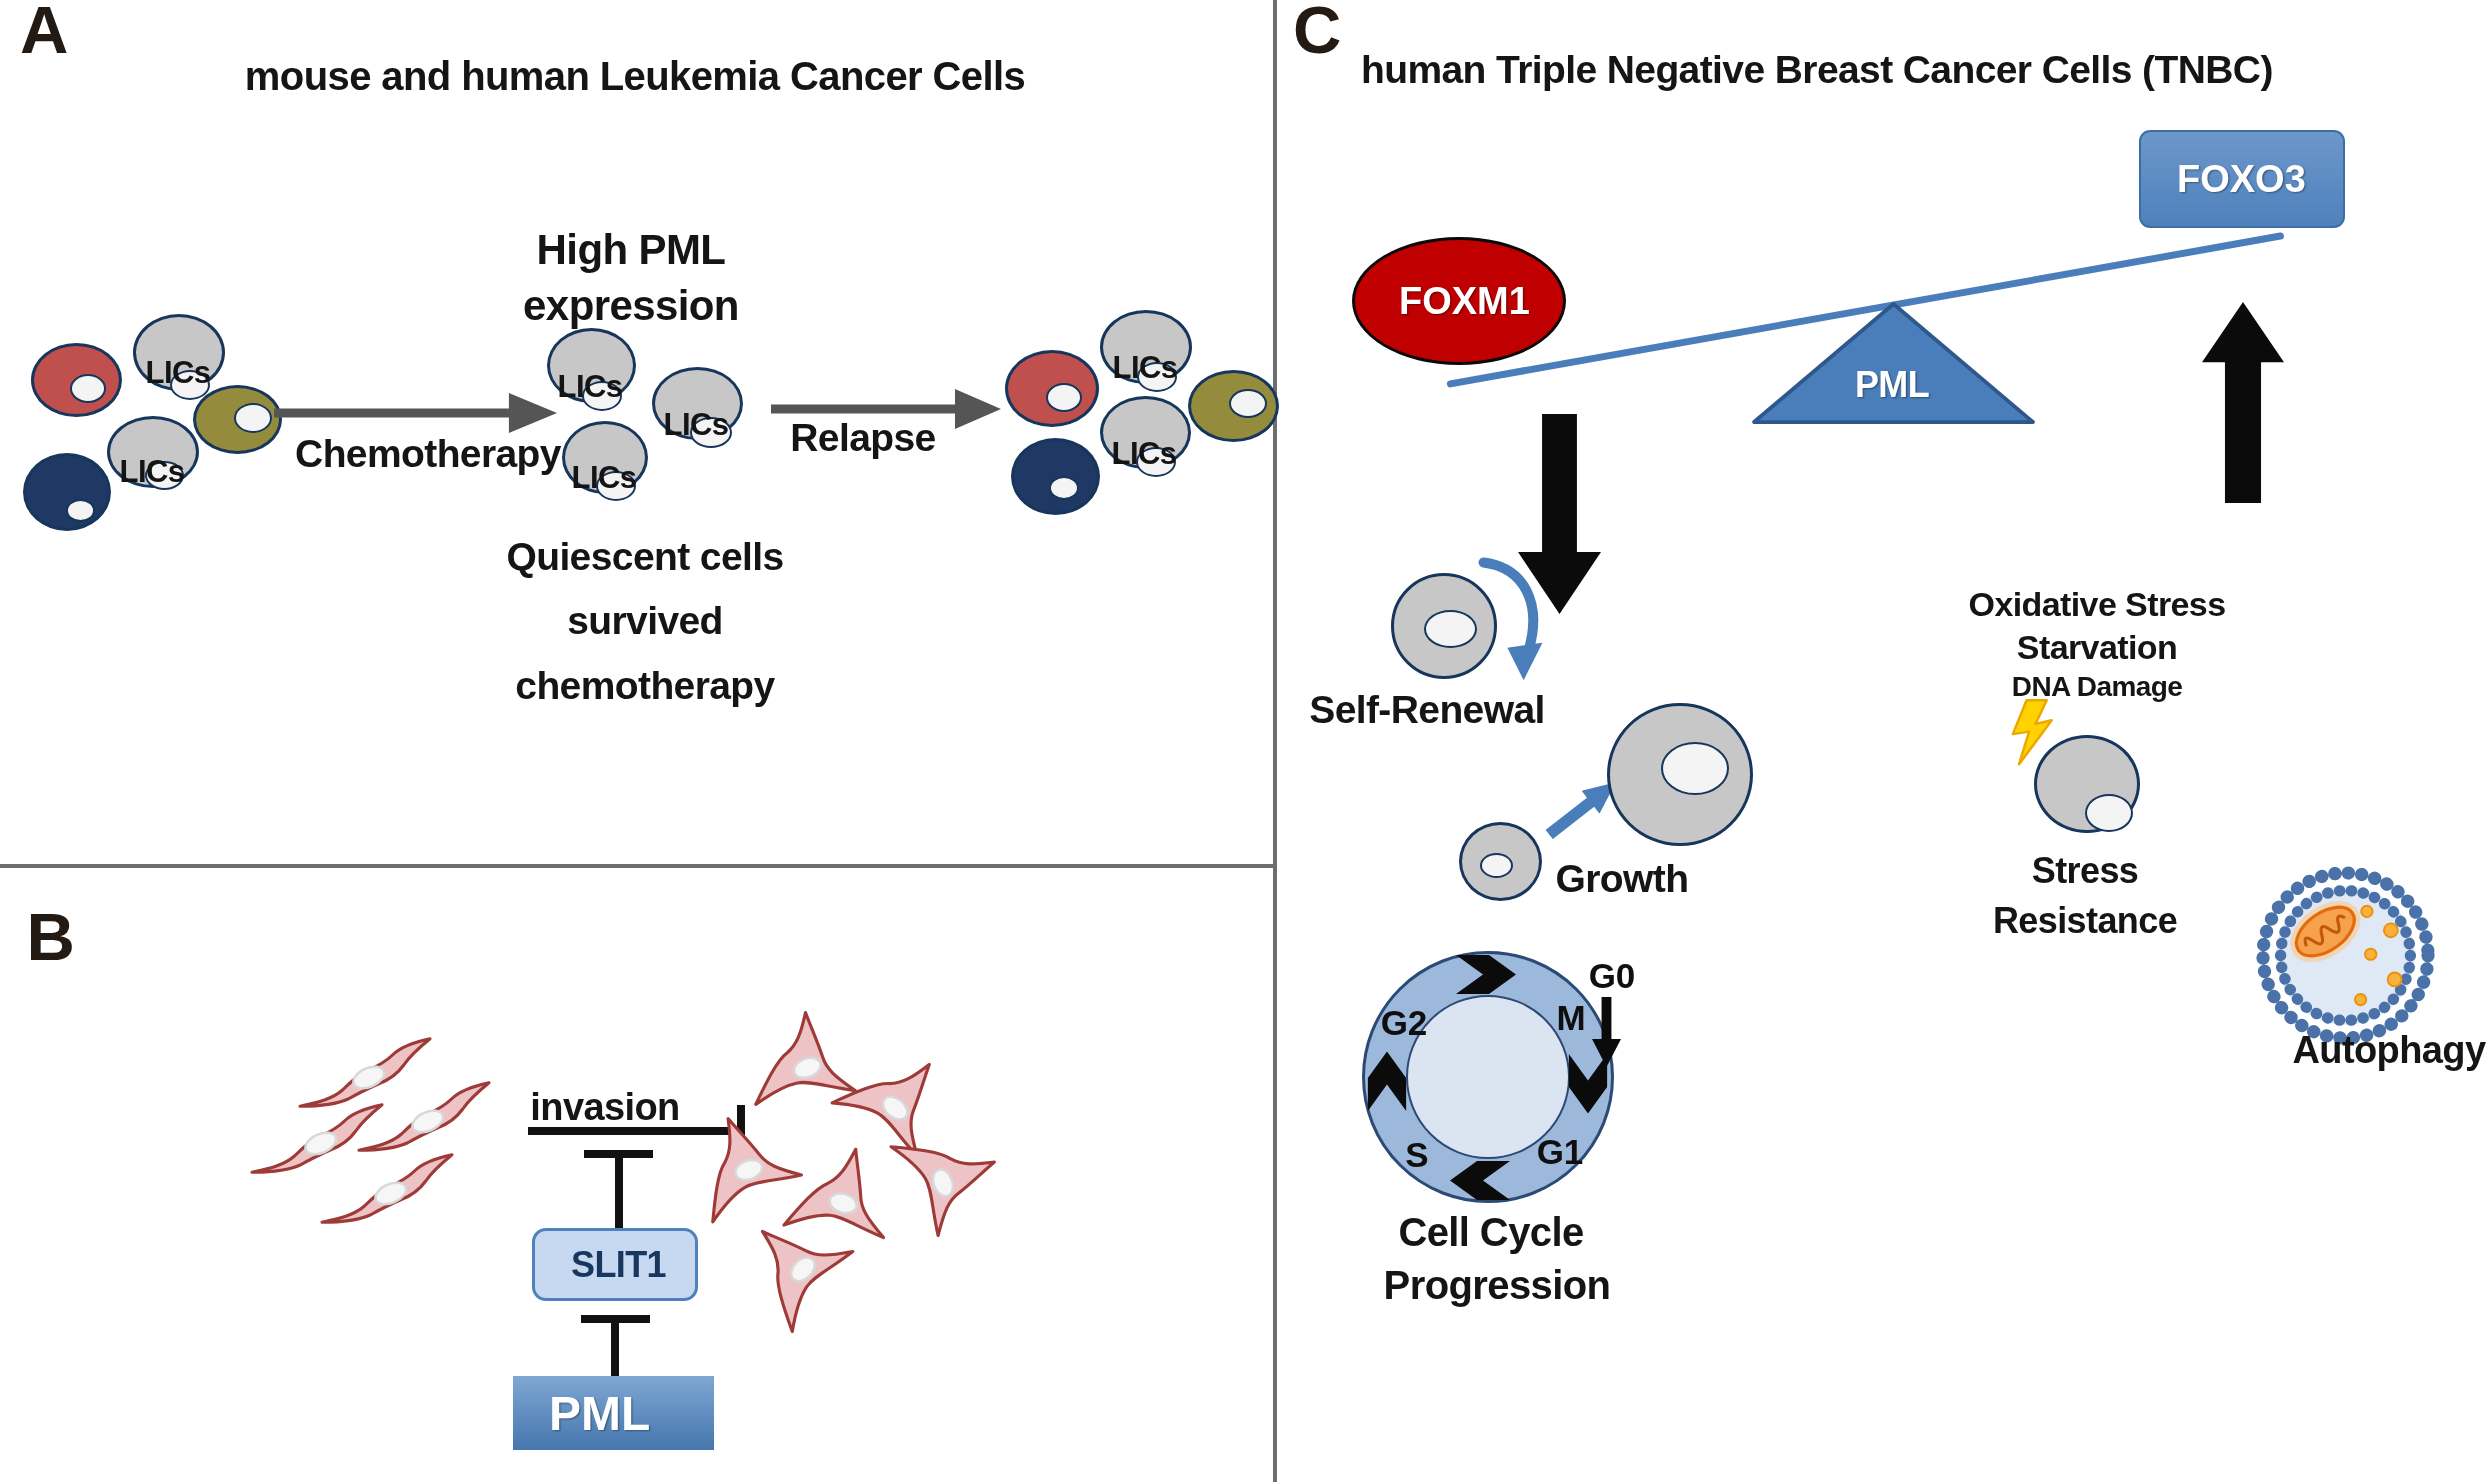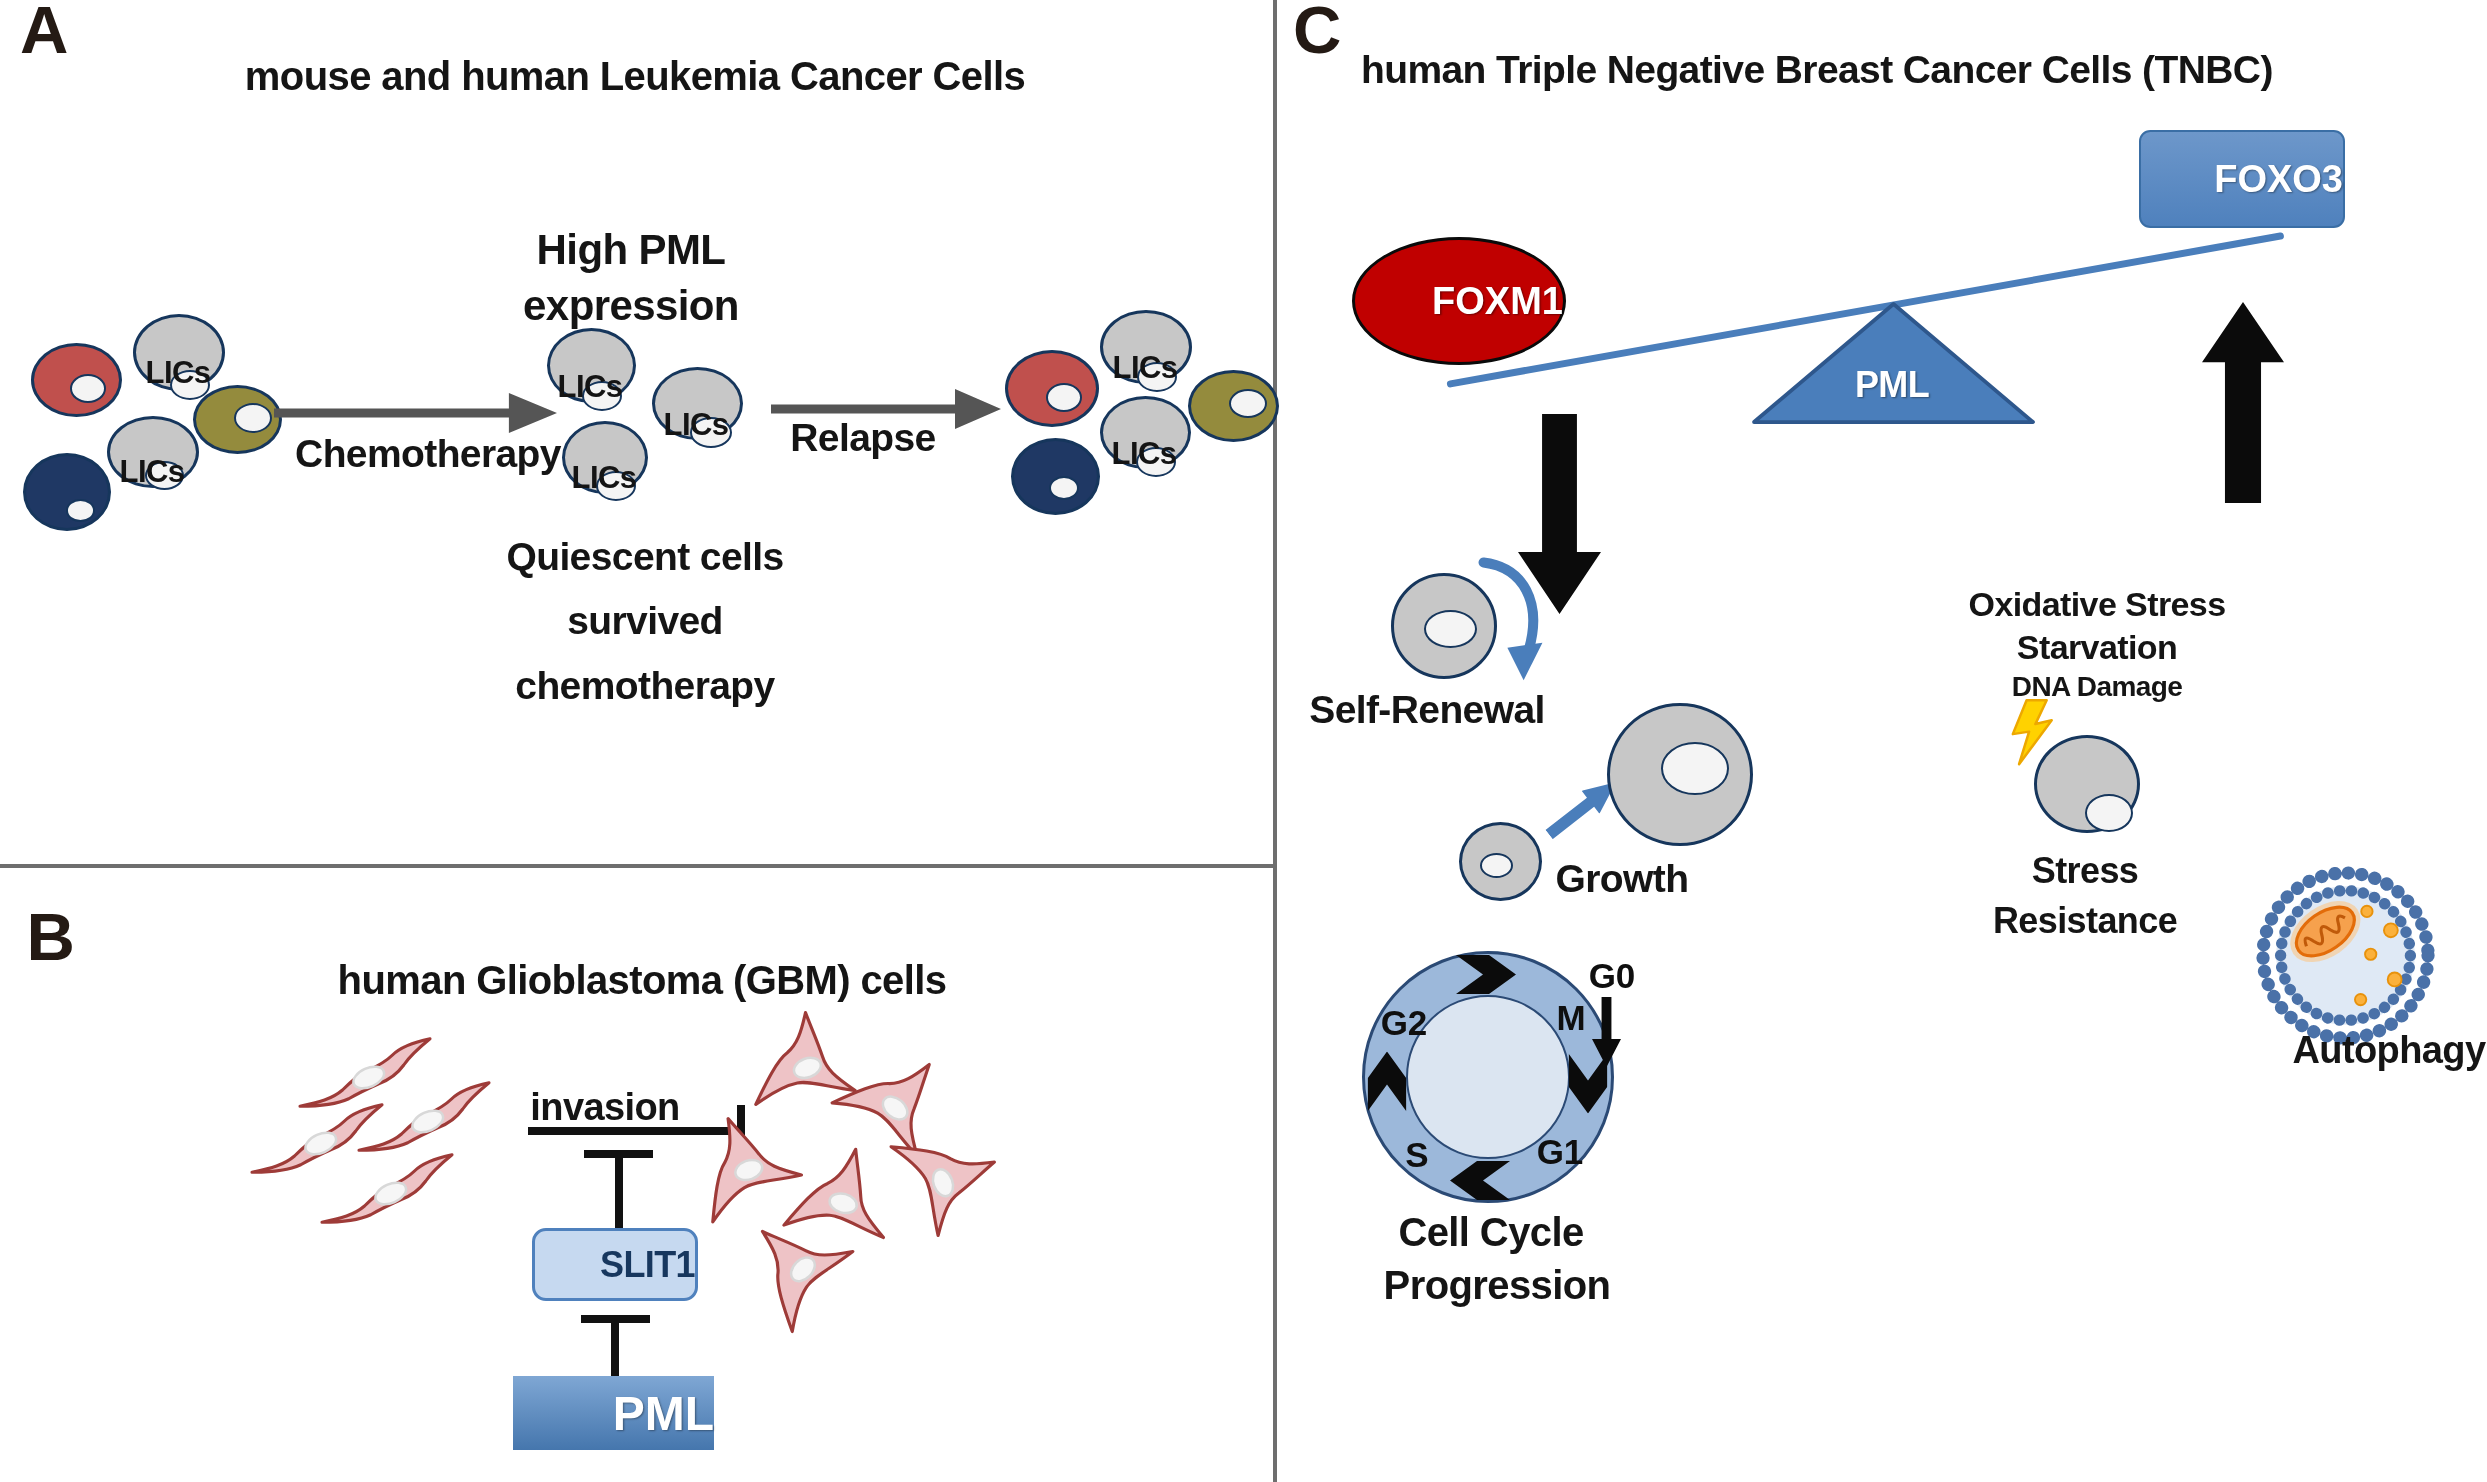--- a/index.html
+++ b/index.html
@@ -16,21 +16,21 @@
   .red{background:#c0504d;}
   .olive{background:#948b3d;}
   .navy{background:#1f3864;}
   .divider{position:absolute;background:#6e6e6e;}
   .garrow{position:absolute;background:#555555;}
   .chev{position:absolute;background:#0b0b0b;width:60px;height:39px;
         clip-path:polygon(0 0,55% 0,100% 50%,55% 100%,0 100%,45% 50%);}
   .blkarrow{position:absolute;background:#0b0b0b;}
   .ringlbl{position:absolute;transform:translate(-50%,-50%);font-size:35px;font-weight:700;color:#0f0f0f;}
   .seesaw{position:absolute;background:#4a7ebb;border-radius:3.8px;}
-  .box{position:absolute;box-sizing:border-box;display:flex;align-items:center;justify-content:flex-end;padding-left:36px;}
+  .box{position:absolute;box-sizing:border-box;display:flex;align-items:center;justify-content:flex-start;padding-left:36px;}
 </style>
 </head>
 <body>
 
 <div id="fig">
 
   <div class="divider" style="left:1273px;top:0;width:3.8px;height:1483px;"></div>
   <div class="divider" style="left:0;top:864px;width:1273px;height:3.8px;"></div>
 
   <div class="plabel" style="left:20px;top:-3.8px;">A</div>
@@ -89,21 +89,20 @@
   <div class="nuc" style="left:1229px;top:389px;width:38px;height:29px;"></div>
 
   <div class="cell navy" style="left:1011px;top:438px;width:89px;height:77px;"></div>
   <div class="nuc" style="left:1049px;top:476px;width:30px;height:24px;"></div>
 
   <div class="cell gray" style="left:1100px;top:396px;width:91px;height:73px;"></div>
   <div class="nuc" style="left:1136px;top:447px;width:40px;height:30px;"></div>
   <div class="clabel" style="left:1144px;top:426px;">LICs</div>
 
   <div class="plabel" style="left:26.4px;top:903px;">B</div>
-  <div class="txt" style="left:642px;top:958px;font-size:40px;">human Glioblastoma (GBM) cells</div>
 
   <svg class="abs" style="left:296px;top:1035px;" width="138" height="75" viewBox="0 0 220 120">
     <path d="M6 114 C 36 108, 58 102, 74 88 C 86 76, 96 66, 112 58 C 130 50, 144 42, 154 32 C 166 20, 186 12, 214 6 C 192 24, 180 36, 172 48 C 162 62, 148 72, 132 78 C 114 86, 98 94, 84 102 C 62 112, 34 114, 6 114 Z" fill="#eec3c6" stroke="#9e3b38" stroke-width="5" stroke-linejoin="round"></path>
     <ellipse cx="116" cy="68" rx="26" ry="15" fill="#f6f6f6" stroke="#d8d8d8" stroke-width="4" transform="rotate(-24 116 68)"></ellipse>
   </svg>
   <svg class="abs" style="left:355px;top:1079px;" width="138" height="75" viewBox="0 0 220 120">
     <path d="M6 114 C 36 108, 58 102, 74 88 C 86 76, 96 66, 112 58 C 130 50, 144 42, 154 32 C 166 20, 186 12, 214 6 C 192 24, 180 36, 172 48 C 162 62, 148 72, 132 78 C 114 86, 98 94, 84 102 C 62 112, 34 114, 6 114 Z" fill="#eec3c6" stroke="#9e3b38" stroke-width="5" stroke-linejoin="round"></path>
     <ellipse cx="116" cy="68" rx="26" ry="15" fill="#f6f6f6" stroke="#d8d8d8" stroke-width="4" transform="rotate(-24 116 68)"></ellipse>
   </svg>
   <svg class="abs" style="left:248px;top:1101px;" width="138" height="75" viewBox="0 0 220 120">

